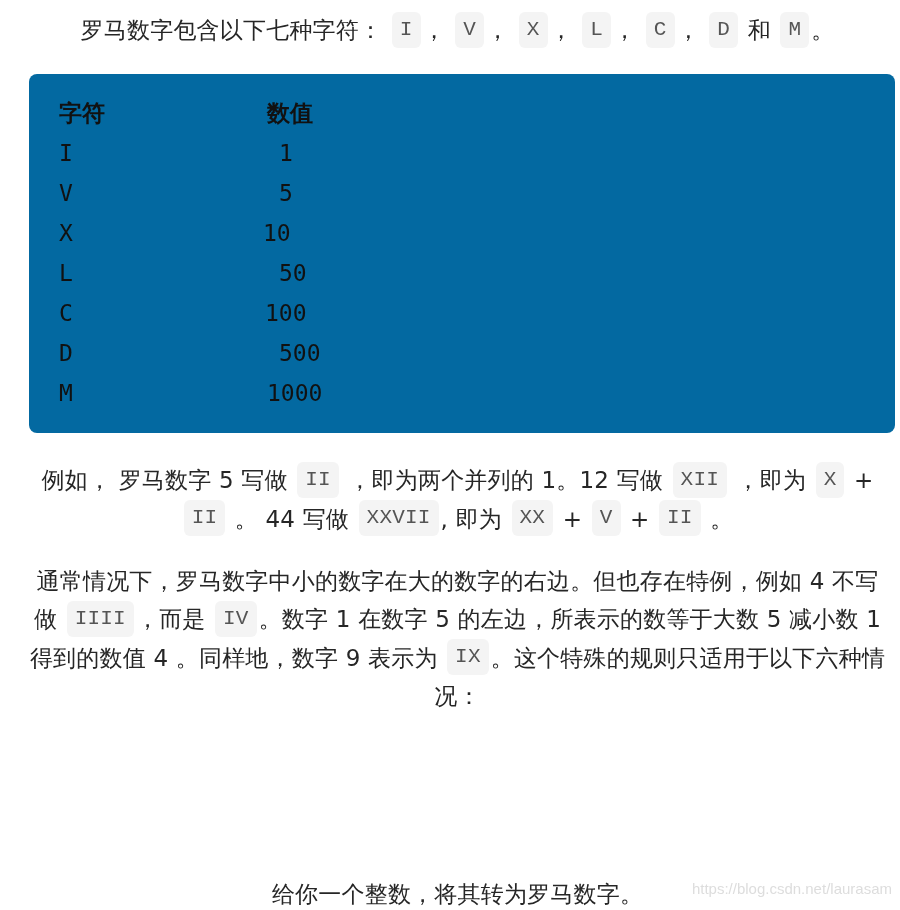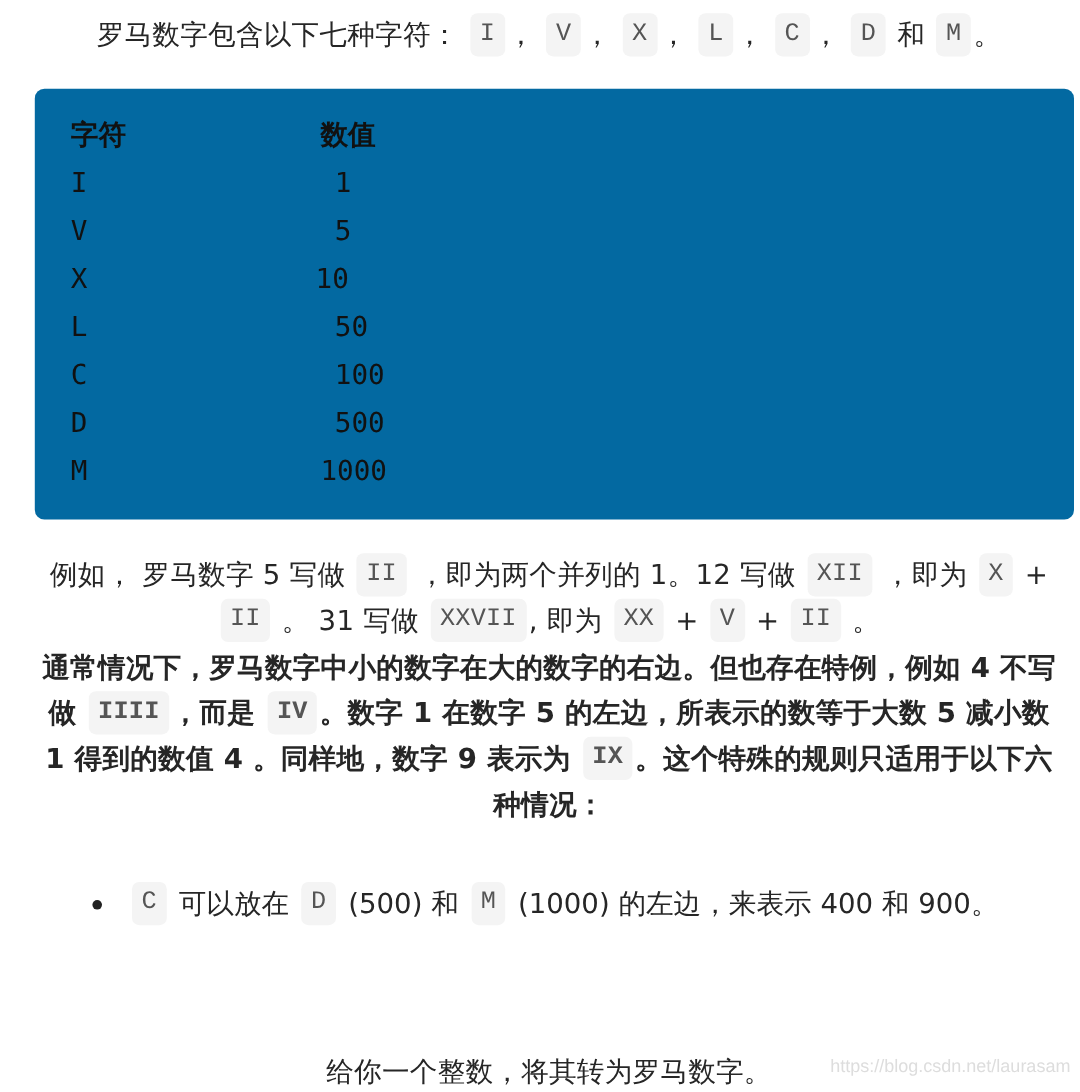--- a/index.html
+++ b/index.html
@@ -141,65 +141,56 @@
   <div class="pre-row" style="top:139px;">
     <span class="c1">X</span>
     <span class="c2" style="left:204px;">10</span>
   </div>
   <div class="pre-row" style="top:179px;">
     <span class="c1">L</span>
     <span class="c2" style="left:220px;">50</span>
   </div>
   <div class="pre-row" style="top:219px;">
     <span class="c1">C</span>
-    <span class="c2" style="left:220px;">100</span>
+    <span class="c2" style="left:206px;">100</span>
   </div>
   <div class="pre-row" style="top:259px;">
     <span class="c1">D</span>
     <span class="c2" style="left:220px;">500</span>
   </div>
   <div class="pre-row" style="top:299px;">
     <span class="c1">M</span>
     <span class="c2" style="left:208px;">1000</span>
   </div>
 </div>
 
 <p class="p" style="top:461px;">
   <span>例如， 罗马数字 5 写做</span>
   <span class="code">II</span>
   <span>，即为两个并列的 1。12 写做</span>
   <span class="code">XII</span>
   <span>，即为</span>
   <span class="code">X</span>
   <span>+</span>
   <span class="code">II</span>
-  <span>。 31 写做</span>
+  <span>。 44 写做</span>
   <span class="code">XXVII</span><span>, 即为</span>
   <span class="code">XX</span>
   <span>+</span>
   <span class="code">V</span>
   <span>+</span>
   <span class="code">II</span>
   <span>。</span>
 </p>
 
-<p class="p" style="top:538px;font-weight:bold;">
+<p class="p" style="top:562px;">
   <span>通常情况下，罗马数字中小的数字在大的数字的右边。但也存在特例，例如 4 不写做</span>
   <span class="code">IIII</span><span>，而是</span>
   <span class="code">IV</span><span>。数字 1 在数字 5 的左边，所表示的数等于大数 5 减小数 1 得到的数值 4 。同样地，数字 9 表示为</span>
   <span class="code">IX</span><span>。这个特殊的规则只适用于以下六种情况：</span>
 </p>
 
 <ul class="rules">
-  <li>
-    <span class="bullet"></span>
-    <span class="code">C</span>
-    <span>可以放在</span>
-    <span class="code">D</span>
-    <span>(500) 和</span>
-    <span class="code">M</span>
-    <span>(1000) 的左边，来表示 400 和 900。</span>
-  </li>
 </ul>
 
 <p class="p" style="top:875px;">给你一个整数，将其转为罗马数字。</p>
 
 <div class="watermark">https://blog.csdn.net/laurasam</div>
 
 </body></html>

